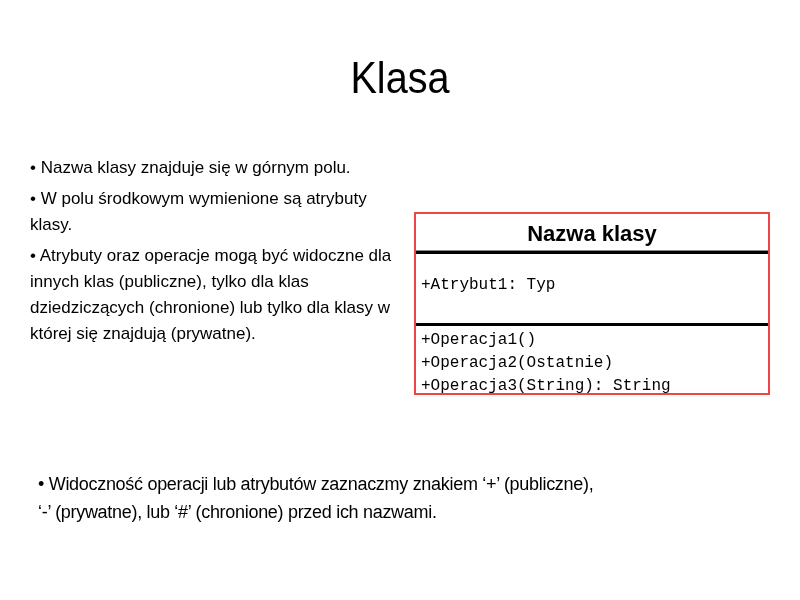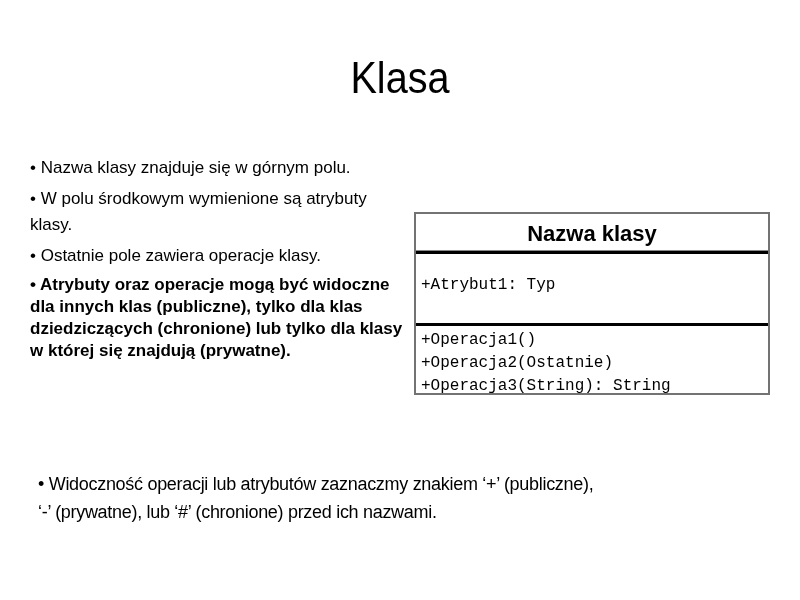--- a/index.html
+++ b/index.html
@@ -17,21 +17,21 @@
       font-size: 17px; line-height: 26px;
     }
     .bullet { margin: 0 0 5px 0; }
     .bullet:nth-child(4) { line-height: 22px; font-weight: bold; }
     .wide {
       position: absolute; left: 38px; top: 470px; width: 740px;
       font-size: 18px; line-height: 28px; letter-spacing: -0.3px;
     }
     .uml {
       position: absolute; left: 414px; top: 212px; width: 356px; height: 183px;
-      border: 2px solid #737373; box-sizing: border-box; background: #fff;
+      border: 2px solid #ef4444; box-sizing: border-box; background: #fff;
     }
     .uml-head {
       height: 40px; border-bottom: 3px solid #000; box-sizing: border-box;
       text-align: center; font-weight: bold; font-size: 22px; line-height: 40px;
       font-family: "Liberation Sans", sans-serif;
       box-shadow: inset 0 -1px 0 #888;
     }
     .uml-attrs {
       height: 72px; border-bottom: 3px solid #000; box-sizing: border-box;
       padding: 20px 0 0 5px;
@@ -43,21 +43,20 @@
     }
   </style>
 </head>
 <body>
 
 <div class="title">Klasa</div>
 
 <div class="bullets">
   <div class="bullet">• Nazwa klasy znajduje się w górnym polu.</div>
   <div class="bullet">• W polu środkowym wymienione są atrybuty klasy.</div>
-  <div class="bullet">• Ostatnie pole zawiera operacje klasy.</div>
   <div class="bullet">• Atrybuty oraz operacje mogą być widoczne dla innych klas (publiczne), tylko dla klas dziedziczących (chronione) lub tylko dla klasy w której się znajdują (prywatne).</div>
 </div>
 
 <div class="wide">
   <div>• Widoczność operacji lub atrybutów zaznaczmy znakiem ‘+’ (publiczne),</div>
   <div>‘-’ (prywatne), lub ‘#’ (chronione) przed ich nazwami.</div>
 </div>
 
 <div class="uml">
   <div class="uml-head">Nazwa klasy</div>

